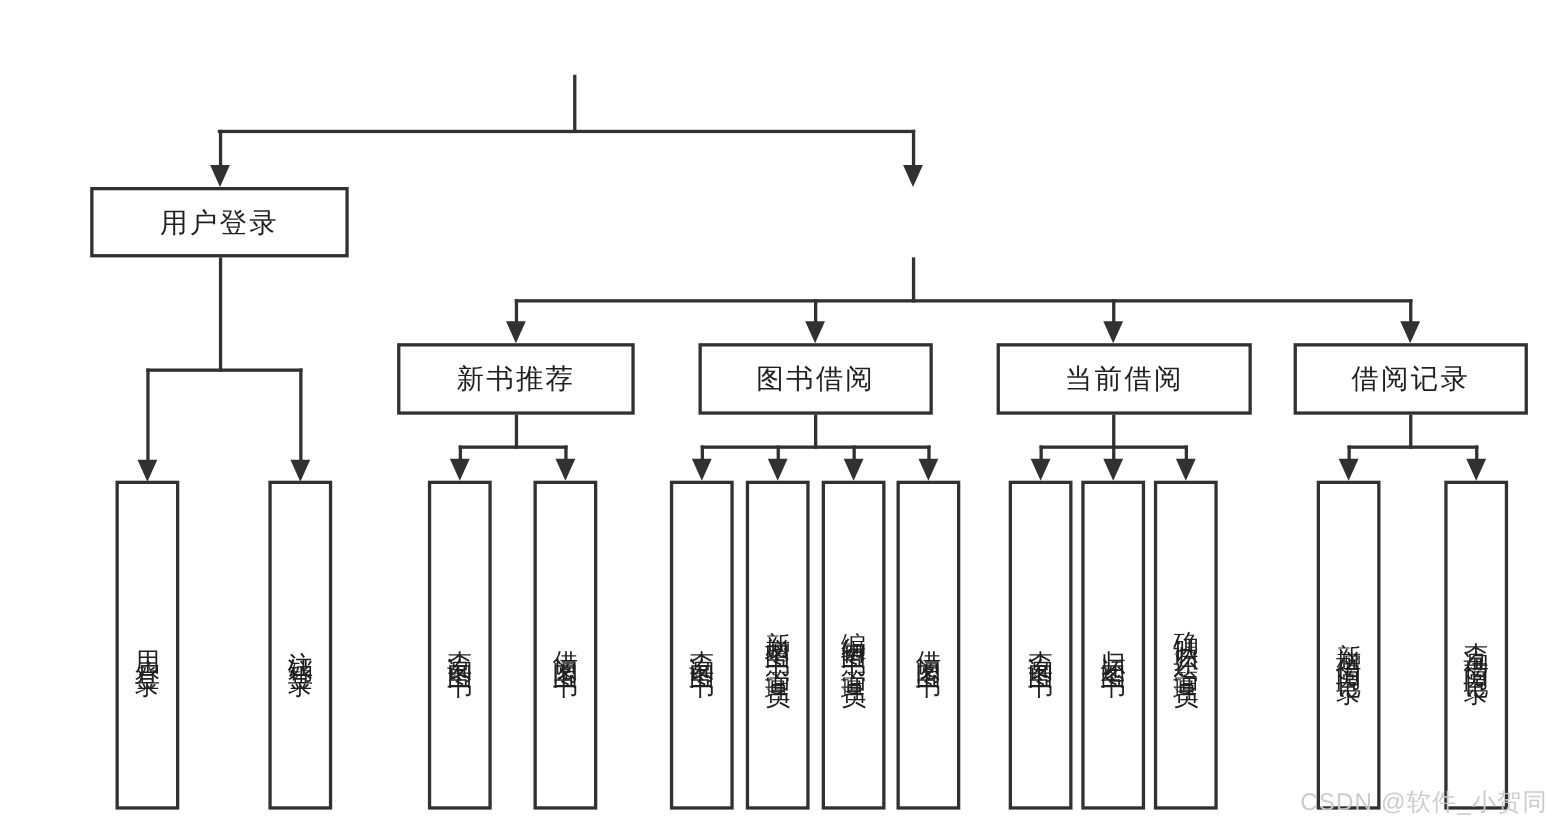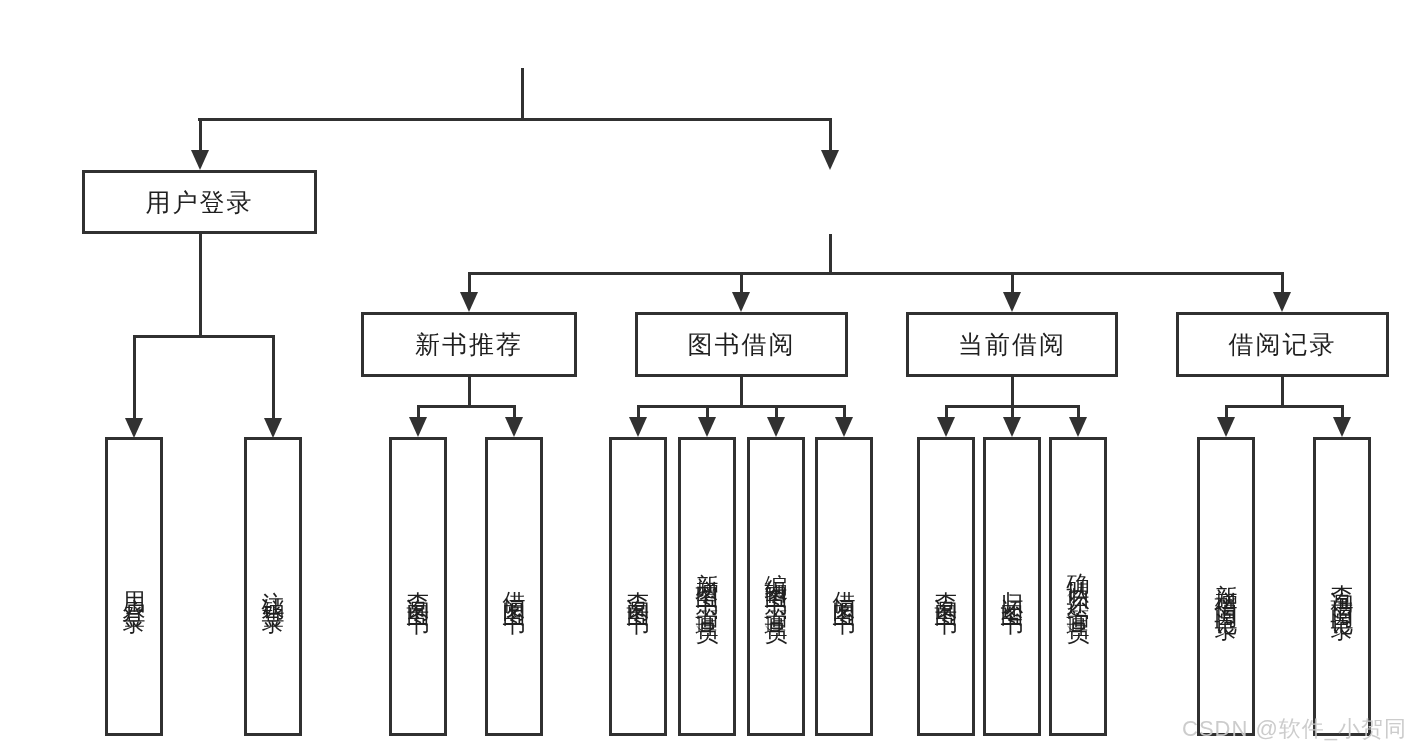--- a/index.html
+++ b/index.html
@@ -52,21 +52,21 @@
 
 
   <div class="box" style="left:361px;top:312px;width:216px;height:65px;">
     <span class="hlabel">新书推荐</span>
   </div>
 
   <div class="box" style="left:635px;top:312px;width:213px;height:65px;">
     <span class="hlabel">图书借阅</span>
   </div>
 
-  <div class="box" style="left:906px;top:312px;width:212px;height:65px;">
+  <div class="box" style="left:906px;top:312px;width:232px;height:65px;">
     <span class="hlabel">当前借阅</span>
   </div>
 
   <div class="box" style="left:1176px;top:312px;width:213px;height:65px;">
     <span class="hlabel">借阅记录</span>
   </div>
 
   <div class="box vbox" style="left:105px;">
     <span class="vlabel">用户登录</span>
   </div>

